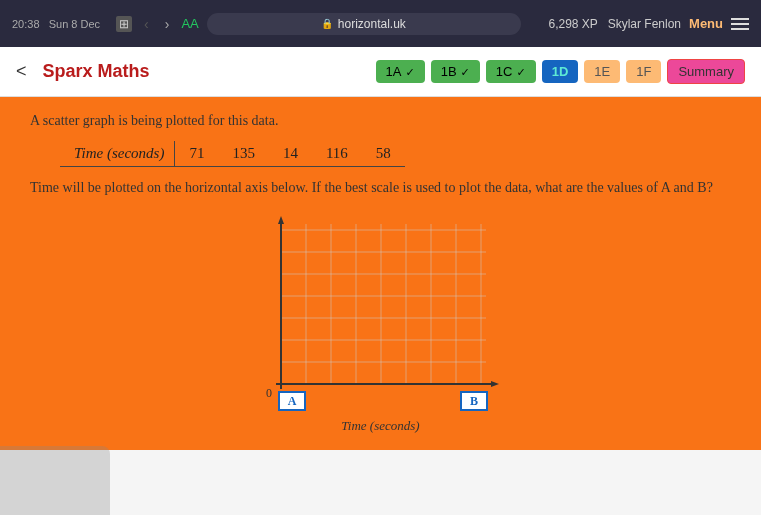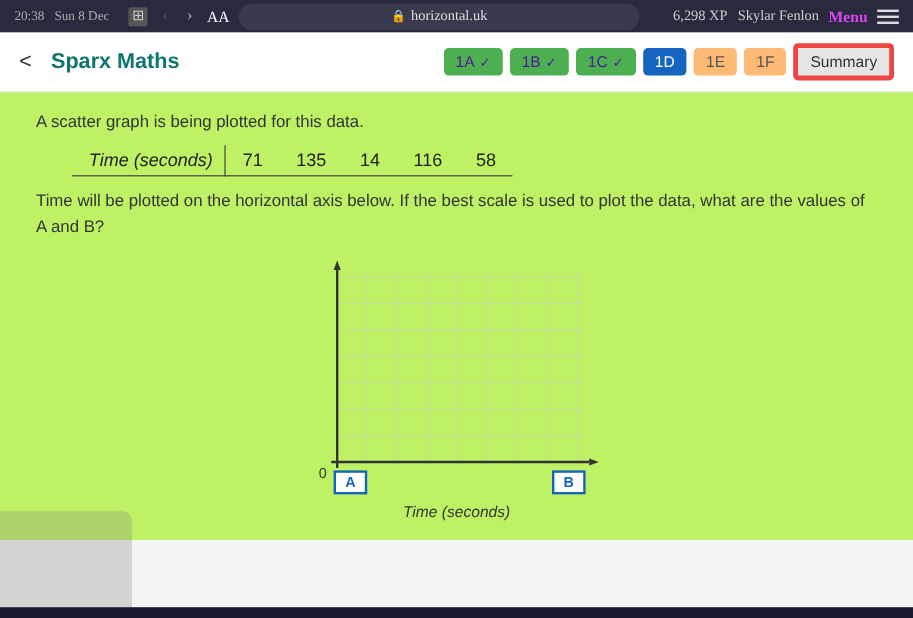--- a/index.html
+++ b/index.html
@@ -8,28 +8,27 @@
       height: 515px;
       background: #1a1a2e;
       font-family: Arial, sans-serif;
       overflow: hidden;
       position: relative;
     }
 
     
     .browser-bar {
       background: #2a2a3e;
-      height: 27px;
+      height: 47px;
       display: flex;
       align-items: center;
       padding: 0 12px;
       gap: 8px;
       color: #ccc;
       font-size: 12px;
-      font-family: Liberation Serif, serif;
     }
     .browser-time {
       color: #aaa;
       font-size: 11px;
       margin-right: 8px;
     }
     .tab-icon {
       width: 16px;
       height: 16px;
       background: #555;
@@ -61,38 +60,38 @@
     .xp-info {
       color: #ccc;
       font-size: 12px;
       margin-left: 20px;
       text-align: center;
     }
     .menu-area {
       display: flex;
       align-items: center;
       gap: 8px;
-      color: #d946ef;
+      color: #fdba74;
       font-size: 13px;
       font-weight: bold;
     }
     .hamburger {
       display: flex;
       flex-direction: column;
       gap: 3px;
       cursor: pointer;
     }
     .hamburger span {
       width: 18px;
       height: 2px;
       background: #ddd;
       display: block;
     }
     .aa-label {
-      color: #ffffff;
+      color: #22c55e;
       font-size: 13px;
     }
 
     
     .main-content {
       background: #f5f5f5;
       height: calc(515px - 36px);
       position: relative;
       overflow: hidden;
     }
@@ -109,62 +108,63 @@
     }
     .back-btn {
       color: #333;
       font-size: 18px;
       cursor: pointer;
       margin-right: 4px;
     }
     .brand-title {
       font-size: 18px;
       font-weight: bold;
-      color: #0f766e;
+      color: #b91c1c;
       flex: 1;
     }
     .tab-group {
       display: flex;
       align-items: center;
       gap: 6px;
     }
     .tab-item {
       padding: 4px 10px;
       border-radius: 4px;
       font-size: 13px;
       cursor: pointer;
       display: flex;
       align-items: center;
       gap: 4px;
     }
     .tab-item.completed {
       background: #4caf50;
-      color: #4c1d95;
+      color: #000000;
       align-items: flex-end;
     }
     .tab-item.active {
       background: #1565c0;
-      color: #ffffff;
-      font-weight: normal;
+      color: #5eead4;
+      font-weight: bold;
     }
     .tab-item.inactive {
       background: #fdba74;
       color: #555;
     }
     .tab-item.summary {
-      background: #e5e5e5;
-      border: 4px solid #ef4444;
+      background: #ec4899;
+      border: 1px solid #ef4444;
       color: #333;
     }
     .check-mark { font-size: 11px; }
 
     
     .question-area {
       padding: 16px 30px;
-      background: #bef264;
+      background: #f97316;
+      font-family: Liberation Serif, serif;
     }
     .scatter-intro {
       font-size: 14px;
       color: #333;
       margin-bottom: 12px;
     }
 
     
     .data-table {
       border-collapse: collapse;

